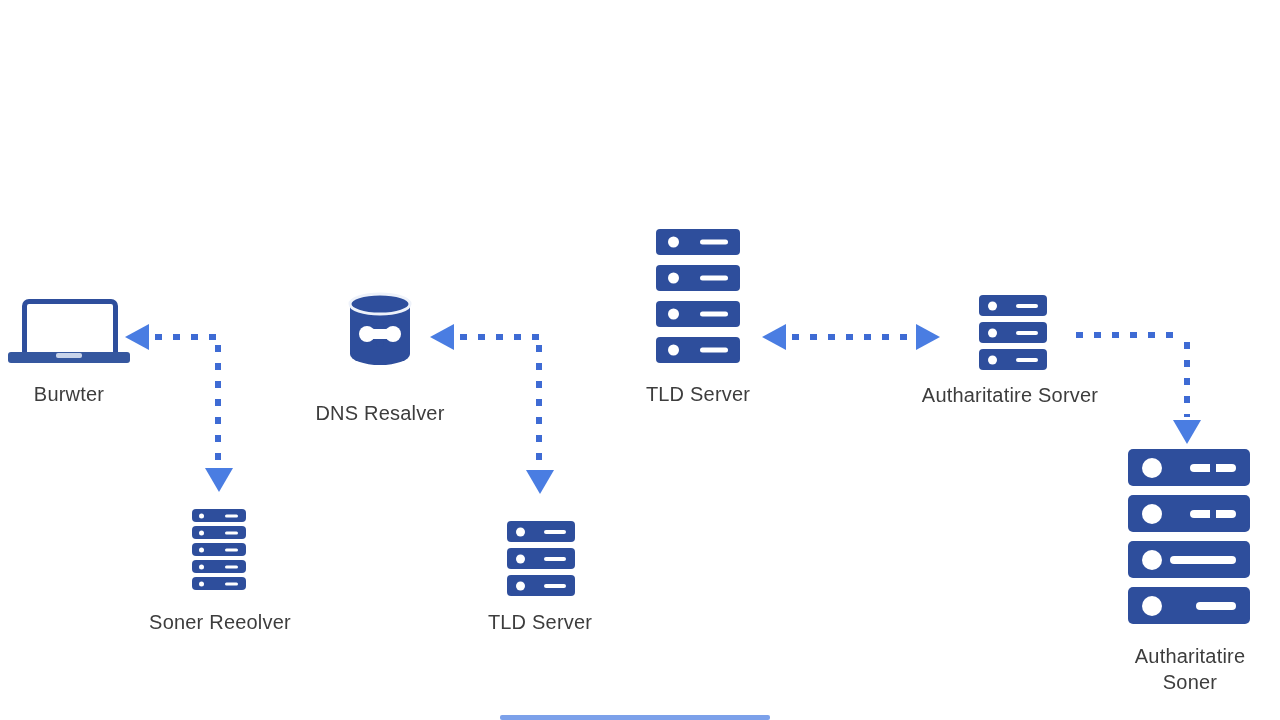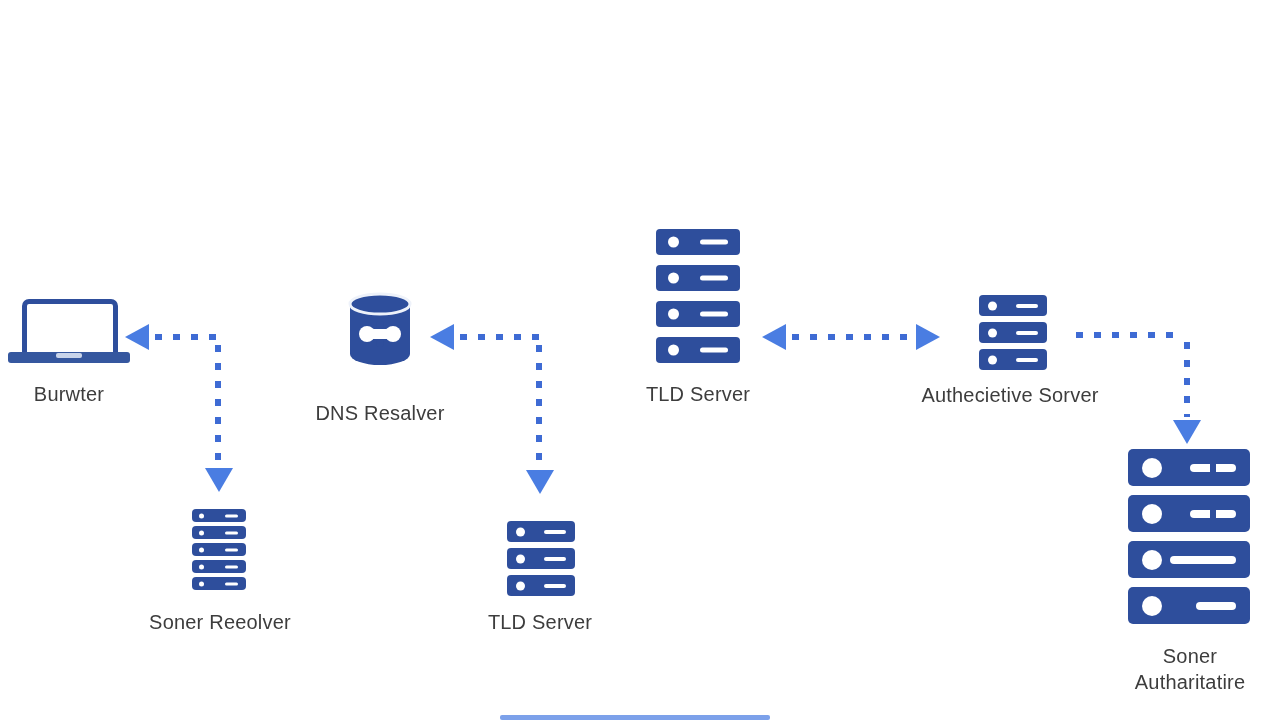--- a/index.html
+++ b/index.html
@@ -139,35 +139,35 @@
   <div class="ah ah-left" style="left:762px;top:324px;"></div>
   <div class="dots-h" style="left:792px;top:334px;width:120px;"></div>
   <div class="ah ah-right" style="left:916px;top:324px;"></div>
 
   <div>
     <div class="srv-stack stack-md" style="left:979px;top:295px;">
         <div class="srv-row"></div>
         <div class="srv-row"></div>
         <div class="srv-row"></div>
       </div>
-    <div class="nlabel" style="left:905px;top:384px;width:210px;">Authecietive Sorver</div>
+    <div class="nlabel" style="left:905px;top:384px;width:210px;">Autharitatire Sorver</div>
   </div>
 
   <div class="dots-h" style="left:1076px;top:332px;width:104px;"></div>
   <div class="dots-v" style="left:1184px;top:342px;height:75px;"></div>
   <div class="ah ah-down" style="left:1173px;top:420px;"></div>
 
   <div>
     <div class="srv-stack stack-xl" style="left:1128px;top:449px;">
         <div class="srv-row"></div>
         <div class="srv-row"></div>
         <div class="srv-row"></div>
         <div class="srv-row"></div>
       </div>
     <div class="nlabel two-line" style="left:1105px;top:643px;width:170px;">
+      <span style="display:block;">Autharitatire</span>
       <span style="display:block;">Soner</span>
-      <span style="display:block;">Autharitatire</span>
     </div>
   </div>
 
   <div class="bottom-bar"></div>
 
 </div>
 
 </body></html>

